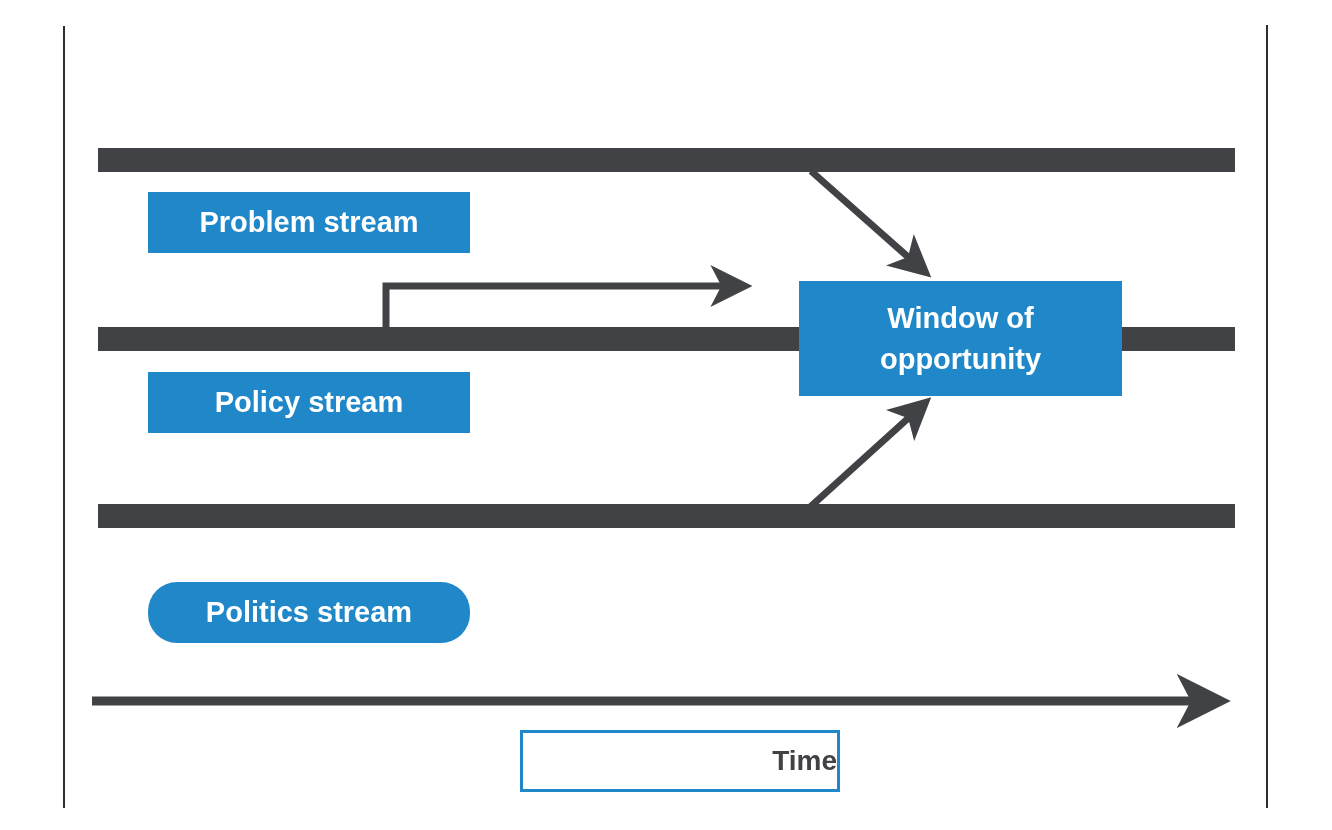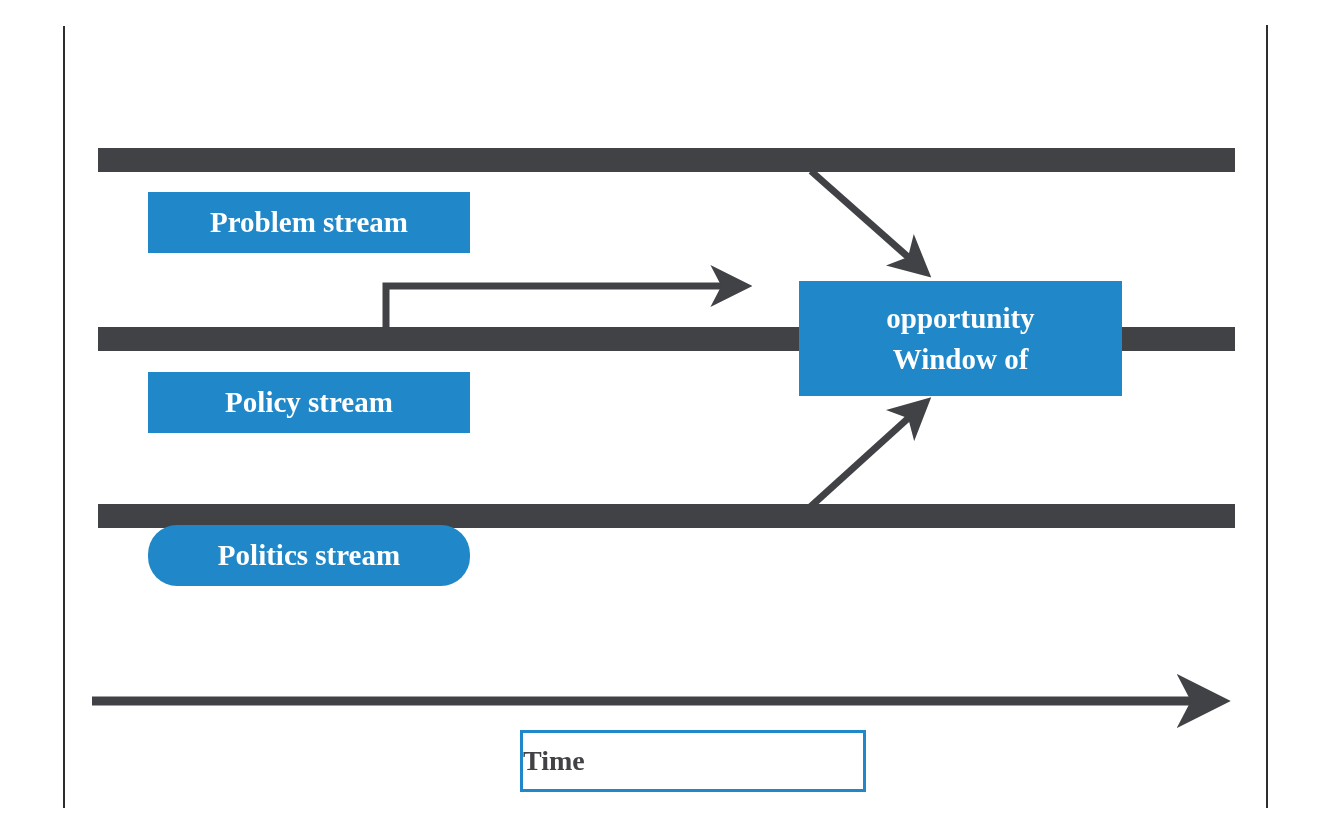--- a/index.html
+++ b/index.html
@@ -7,21 +7,21 @@
     --bar-dark:#404245;
     --frame-line:#2e2e2e;
     --text-on-blue:#ffffff;
     --background:#ffffff;
   }
   html,body{margin:0;padding:0;background:#f4f4f4;}
   .canvas{
     position:relative;
     width:1332px;height:830px;
     background:var(--background);
-    font-family:Liberation Serif, serif;
+    font-family:Liberation Sans, sans-serif;
     overflow:hidden;
     margin:0 auto;
   }
   .frame-line{
     position:absolute;
     width:2px;
     background:var(--frame-line);
     z-index:1;
   }
   .frame-line.left{left:63px;top:26px;height:782px;}
@@ -39,21 +39,21 @@
     position:absolute;
     left:148px;width:322px;height:61px;
     background:var(--accent-blue);
     color:var(--text-on-blue);
     font-size:29px;font-weight:bold;
     display:flex;align-items:center;justify-content:center;
     z-index:3;
   }
   .label-problem{top:192px;}
   .label-policy{top:372px;text-align:right;}
-  .label-politics{top:525px;border-radius:29px;}
+  .label-politics{top:582px;border-radius:29px;}
   .window-box{
     position:absolute;
     left:799px;top:281px;width:323px;height:115px;
     background:var(--accent-blue);
     color:var(--text-on-blue);
     font-size:29px;font-weight:bold;
     line-height:1.38;
     display:flex;flex-direction:column;align-items:center;justify-content:center;
     text-align:center;
     z-index:3;
@@ -63,27 +63,27 @@
     z-index:2;
     pointer-events:none;
   }
   .arrow-layer .arrow{
     stroke:var(--bar-dark);
     fill:none;
   }
   .arrow-layer marker path{fill:var(--bar-dark);}
   .time-box{
     position:absolute;
-    left:520px;top:730px;width:346px;height:62px;
+    left:520px;top:730px;width:320px;height:62px;
     background:var(--background);
     border:3px solid var(--accent-blue);
     box-sizing:border-box;
     color:var(--bar-dark);
     font-size:28px;font-weight:600;
-    display:flex;align-items:center;justify-content:flex-start;
+    display:flex;align-items:center;justify-content:flex-end;
     z-index:3;
   }
 </style>
 </head>
 <body>
 
 <div class="canvas">
 
   <div class="frame-line left"></div>
   <div class="frame-line right"></div>
@@ -108,21 +108,21 @@
     <span>Problem stream</span>
   </div>
   <div class="stream-label label-policy">
     <span>Policy stream</span>
   </div>
   <div class="stream-label label-politics">
     <span>Politics stream</span>
   </div>
 
   <div class="window-box">
+    <span>Window of</span>
     <span>opportunity</span>
-    <span>Window of</span>
   </div>
 
   <div class="time-box">
     <span>Time</span>
   </div>
 
 </div>
 
 </body></html>

